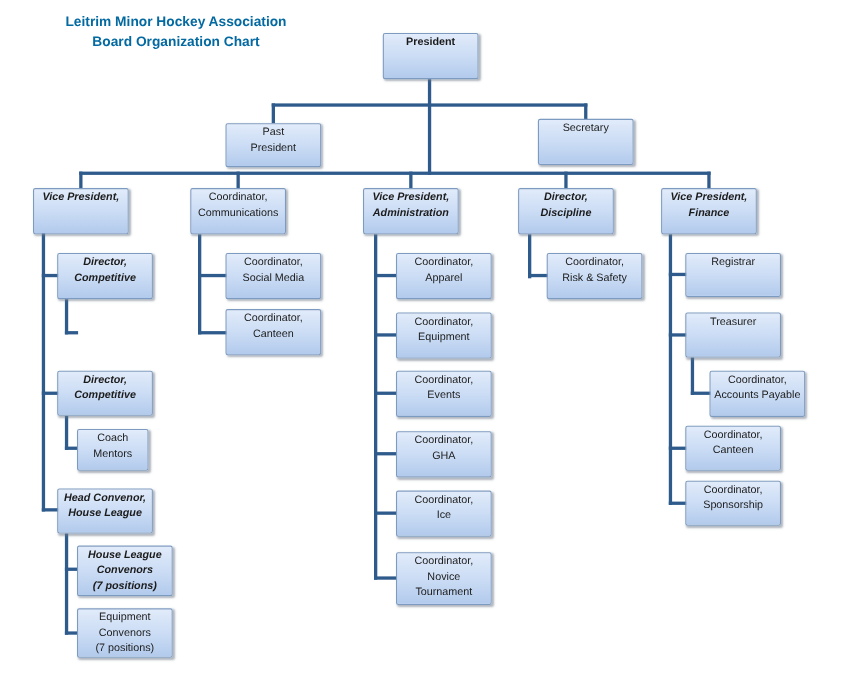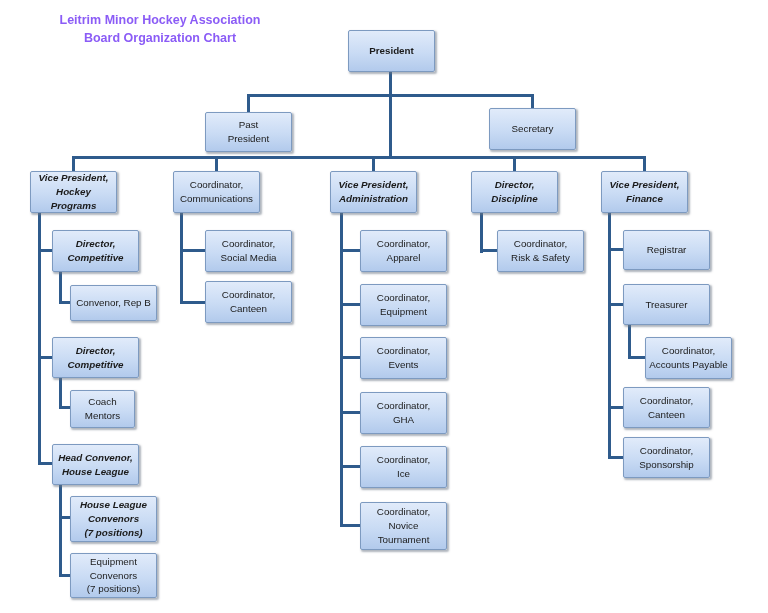--- a/index.html
+++ b/index.html
@@ -11,32 +11,32 @@
     --text:#1b1b1b;
   }
   html,body{margin:0;padding:0;}
   body{
     width:768px;height:613px;background:#ffffff;overflow:hidden;
     font-family:"Liberation Sans", sans-serif;color:var(--text);
   }
   .stage{position:relative;width:768px;height:613px;background:#ffffff;}
   .chart-title{
     position:absolute;left:30px;top:11px;width:260px;text-align:center;
-    font-size:12.5px;font-weight:bold;line-height:1.45;color:#8b5cf6;
+    font-size:12.5px;font-weight:bold;line-height:1.45;color:#0369a1;
   }
   .connector{
     position:absolute;background:var(--connector);
   }
   .node{
     position:absolute;box-sizing:border-box;
     border:1px solid var(--box-border);
     border-radius:2px;
     background:linear-gradient(to bottom,var(--box-top) 0%,var(--box-mid) 55%,var(--box-bottom) 100%);
     box-shadow:1.5px 1.5px 2px rgba(110,120,135,0.55);
-    display:flex;flex-direction:column;justify-content:center;align-items:center;
+    display:flex;flex-direction:column;justify-content:flex-start;align-items:center;
     text-align:center;font-size:9.8px;line-height:1.42;padding:1px 3px;
   }
   .node.bold{font-weight:bold;}
   .node.bold-italic{font-weight:bold;font-style:italic;}
   .node .line{width:100%;}
 </style>
 </head>
 <body>
 
 <div class="stage">
@@ -89,44 +89,40 @@
     </div>
     <div class="node regular" style="left: 205px; top: 112px; width: 87px; height: 40px;">
       <div class="line">Past</div>
       <div class="line">President</div>
     </div>
     <div class="node regular" style="left: 489px; top: 108px; width: 87px; height: 42px;">
       <div class="line">Secretary</div>
     </div>
     <div class="node bold-italic" style="left: 30px; top: 171px; width: 87px; height: 42px;">
       <div class="line">Vice President,</div>
-      <div class="line">Hockey Programs</div>
     </div>
     <div class="node regular" style="left: 173px; top: 171px; width: 87px; height: 42px;">
       <div class="line">Coordinator,</div>
       <div class="line">Communications</div>
     </div>
     <div class="node bold-italic" style="left: 330px; top: 171px; width: 87px; height: 42px;">
       <div class="line">Vice President,</div>
       <div class="line">Administration</div>
     </div>
     <div class="node bold-italic" style="left: 471px; top: 171px; width: 87px; height: 42px;">
       <div class="line">Director,</div>
       <div class="line">Discipline</div>
     </div>
     <div class="node bold-italic" style="left: 601px; top: 171px; width: 87px; height: 42px;">
       <div class="line">Vice President,</div>
       <div class="line">Finance</div>
     </div>
     <div class="node bold-italic" style="left: 52px; top: 230px; width: 87px; height: 42px;">
       <div class="line">Director,</div>
       <div class="line">Competitive</div>
-    </div>
-    <div class="node regular" style="left: 70px; top: 285px; width: 87px; height: 36px;">
-      <div class="line">Convenor, Rep B</div>
     </div>
     <div class="node bold-italic" style="left: 52px; top: 337px; width: 87px; height: 41px;">
       <div class="line">Director,</div>
       <div class="line">Competitive</div>
     </div>
     <div class="node regular" style="left: 70px; top: 390px; width: 65px; height: 38px;">
       <div class="line">Coach Mentors</div>
     </div>
     <div class="node bold-italic" style="left: 52px; top: 444px; width: 87px; height: 41px;">
       <div class="line">Head Convenor,</div>

